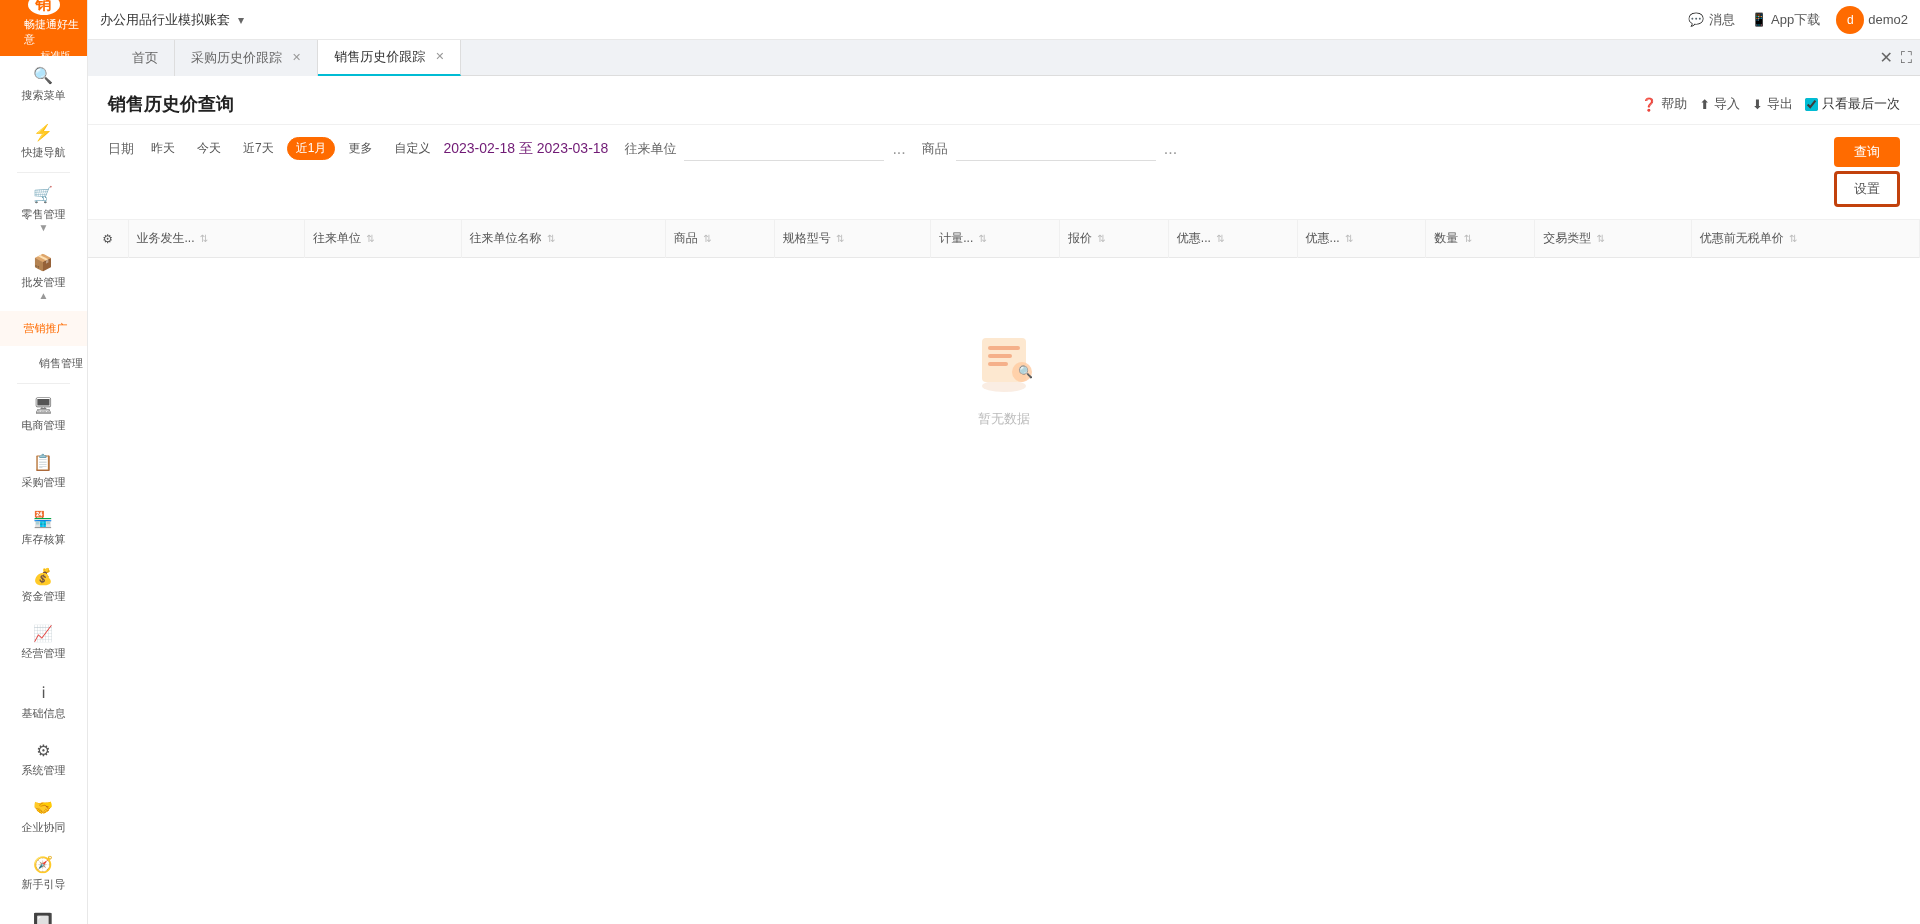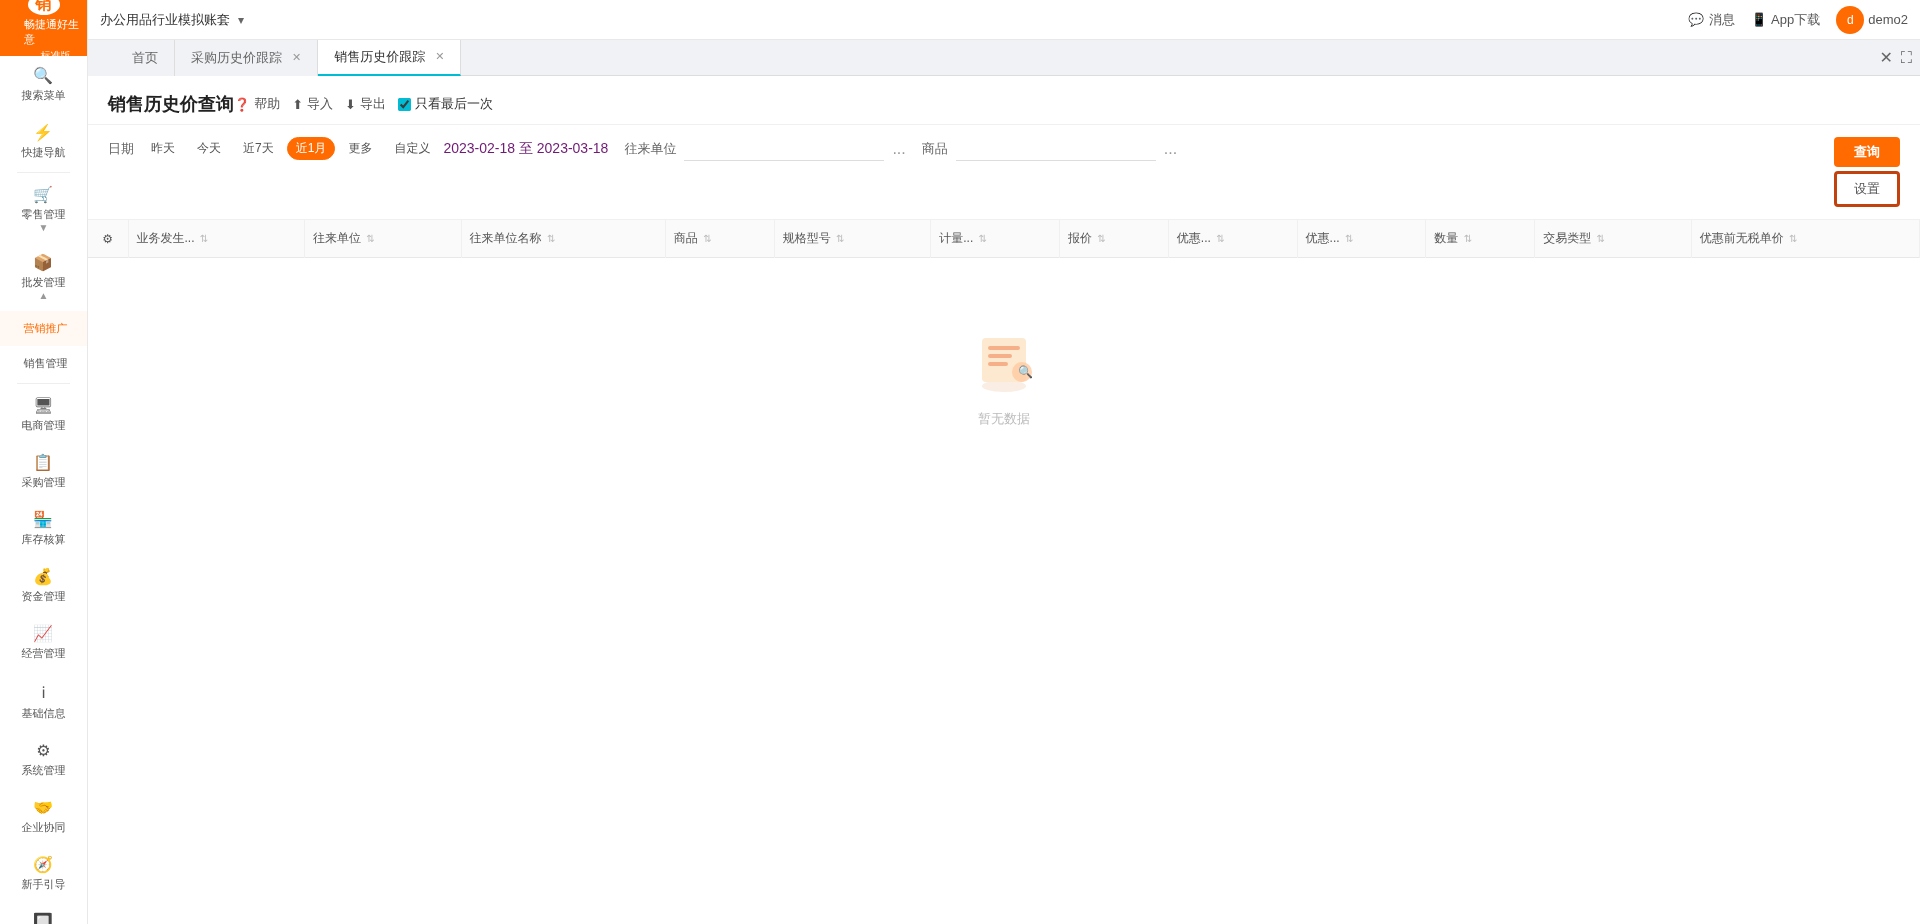--- a/index.html
+++ b/index.html
@@ -36,39 +36,39 @@
     .tab.active { background: #fff; color: #333; border-bottom: 2px solid #00bcd4; }
     .tab.home { background: #f0f2f5; padding-left: 44px; }
     .tab-close { font-size: 11px; color: #999; cursor: pointer; margin-left: 4px; }
     .tabs-right { margin-left: auto; display: flex; align-items: center; padding-right: 8px; gap: 8px; }
     .tabs-btn { font-size: 16px; cursor: pointer; color: #666; }
 
     
     .content { flex: 1; background: #fff; overflow: auto; display: flex; flex-direction: column; }
 
     
-    .page-header { padding: 16px 20px 8px 20px; display: flex; align-items: center; border-bottom: 1px solid #f0f0f0; }
+    .page-header { padding: 16px 20px 8px 20px; display: flex; align-items: center; justify-content: space-between; border-bottom: 1px solid #f0f0f0; }
     .page-title { font-size: 18px; font-weight: 600; color: #222; }
     .page-actions { display: flex; align-items: center; gap: 12px; }
     .page-action-btn { display: flex; align-items: center; gap: 4px; cursor: pointer; font-size: 13px; color: #555; }
     .checkbox-only { display: flex; align-items: center; gap: 4px; }
     .checkbox-only input { accent-color: #00bcd4; }
 
     
     .filter-bar { padding: 12px 20px; display: flex; align-items: flex-start; gap: 16px; border-bottom: 1px solid #f0f0f0; flex-wrap: wrap; }
     .filter-group { display: flex; align-items: center; gap: 8px; }
     .filter-label { font-size: 13px; color: #666; white-space: nowrap; }
     .filter-dates { display: flex; flex-direction: row; gap: 4px; }
     .filter-date-row { display: flex; align-items: center; gap: 4px; }
     .date-btn { padding: 2px 8px; border-radius: 3px; border: 1px solid transparent; cursor: pointer; font-size: 12px; color: #555; background: transparent; }
     .date-btn.active { background: #ff6b00; color: #fff; border-color: #ff6b00; border-radius: 12px; }
     .date-range-text { font-size: 14px; color: #701a75; }
     .filter-input { border: none; border-bottom: 1px solid #ddd; padding: 4px 8px; font-size: 13px; width: 200px; outline: none; background: transparent; }
     .filter-dots { color: #999; font-size: 16px; cursor: pointer; }
-    .query-btn { background: #ff6b00; color: #fff; border: none; padding: 6px 20px; border-radius: 4px; cursor: pointer; font-size: 13px; font-weight: 700; }
+    .query-btn { background: #ff6b00; color: #fff; border: none; padding: 6px 20px; border-radius: 4px; cursor: pointer; font-size: 13px; font-weight: 400; }
     .settings-btn { background: #fff; color: #555; border: 3px solid #c2410c; padding: 6px 16px; border-radius: 4px; cursor: pointer; font-size: 13px; }
 
     
     .table-container { flex: 1; overflow: auto; padding: 0 0; }
     table { width: 100%; border-collapse: collapse; font-size: 12px; }
     thead tr { background: #fafafa; border-bottom: 1px solid #e8e8e8; position: sticky; top: 0; z-index: 1; }
     thead th { padding: 10px 8px; text-align: left; color: #555; font-weight: 500; border-right: 1px solid #f0f0f0; white-space: nowrap; cursor: pointer; user-select: none; }
     thead th .sort-arrows { font-size: 10px; color: #bbb; margin-left: 2px; }
     .th-gear { width: 40px; text-align: center; }
 
@@ -110,21 +110,21 @@
       <span class="arrow">▼</span>
     </div>
     <div class="sidebar-item">
       <span class="icon">📦</span>
       <span class="label">批发管理</span>
       <span class="arrow">▲</span>
     </div>
     <div class="sidebar-item" style="padding-left:8px; background:#fff8f3; color:#ff6b00;">
       <span class="label">营销推广</span>
     </div>
-    <div class="sidebar-item" style="padding-left:8px;">
+    <div class="sidebar-item" style="padding-left:8px;align-items:flex-end;">
       <span class="label">销售管理</span>
     </div>
     <div class="sidebar-divider"></div>
     <div class="sidebar-item">
       <span class="icon">🖥</span>
       <span class="label">电商管理</span>
     </div>
     <div class="sidebar-item">
       <span class="icon">📋</span>
       <span class="label">采购管理</span>

